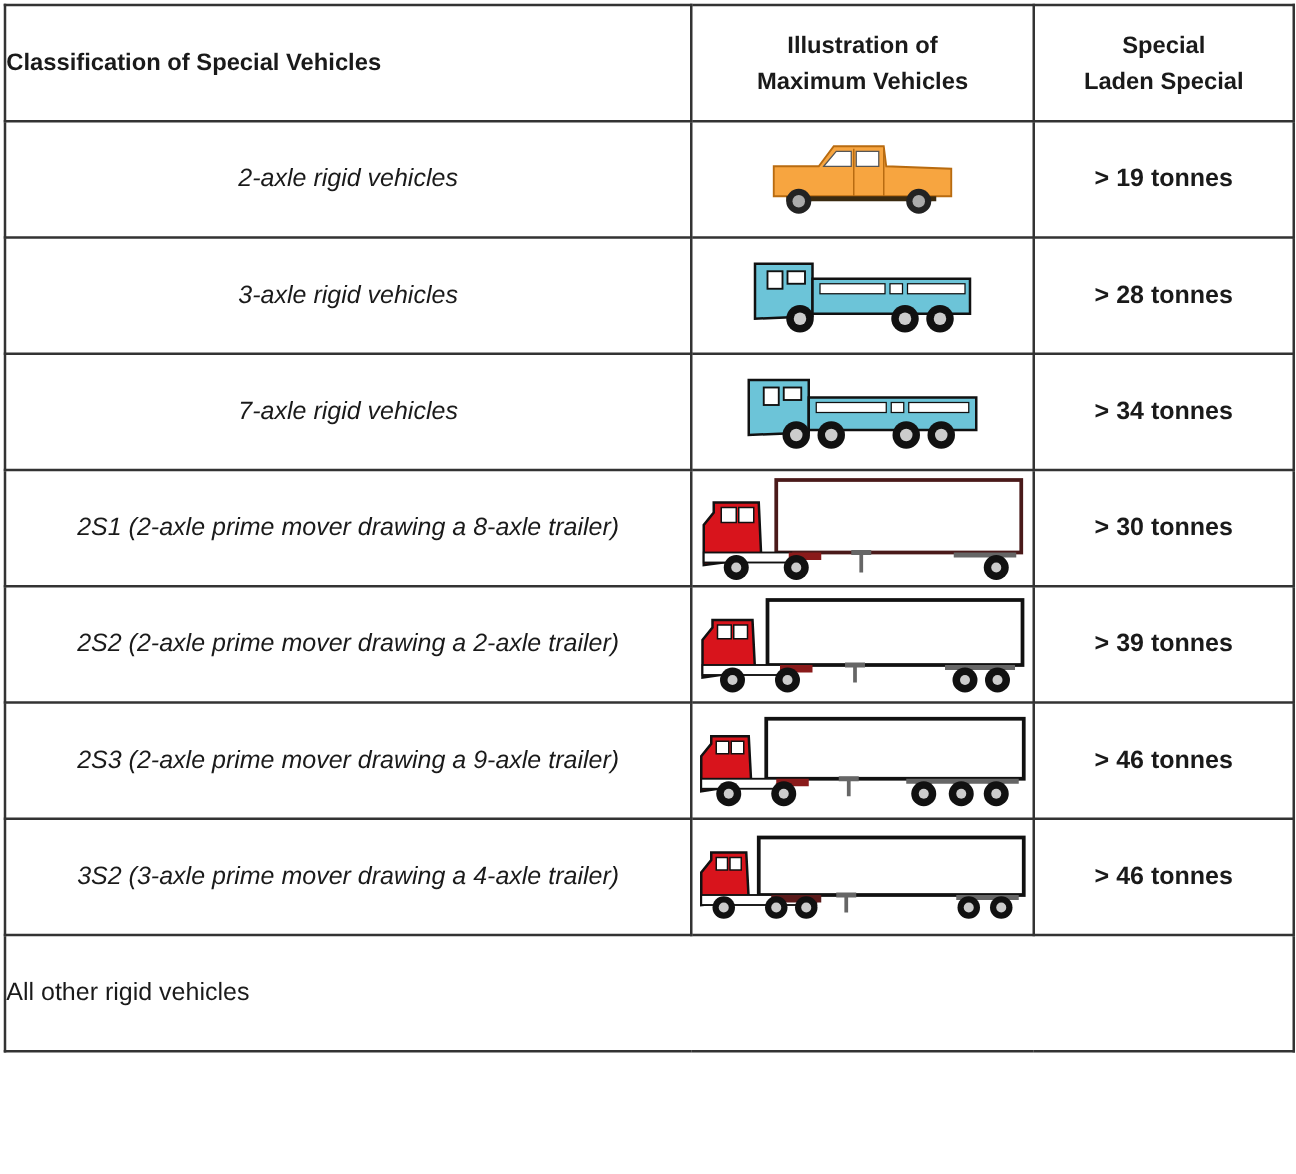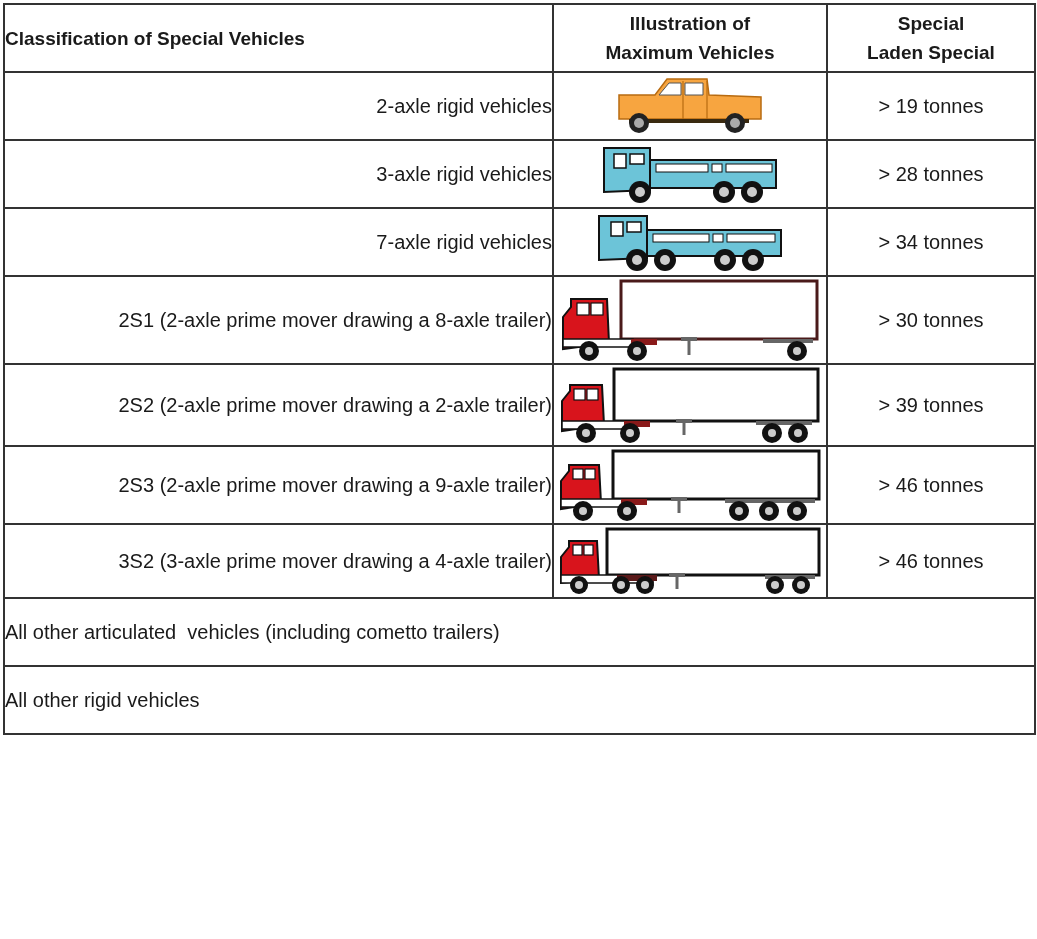--- a/index.html
+++ b/index.html
@@ -1,28 +1,28 @@
 <!DOCTYPE html>
 <html><head>
   <meta charset="utf-8">
   <style>
     html, body { margin: 0; padding: 0; background: #ffffff; }
     body { width: 1037px; height: 939px; position: relative; overflow: hidden;
            font-family: "Liberation Sans", "DejaVu Sans", sans-serif; color: #1a1a1a; }
     table.vt { position: absolute; left: 3px; top: 3px; width: 1031px;
                border-collapse: collapse; table-layout: fixed; }
     table.vt td, table.vt th { border: 2px solid #333; padding: 0; vertical-align: middle; }
-    table.vt tr { height: 68px; margin-top: 43px; }
+    table.vt tr { height: 93px; margin-top: 43px; }
     col.c1 { width: 549px; } col.c2 { width: 274px; } col.c3 { width: 208px; }
     th { font-weight: bold; font-size: 19px; line-height: 29px; }
     th.left { text-align: left; padding-left: 14px; }
     th.center { text-align: center; }
-    td.cls { font-size: 20px; padding-left: 14px; text-align: right; white-space: nowrap; }
+    td.cls { font-size: 20px; padding-left: 14px; text-align: center; white-space: nowrap; font-style: italic; }
     td.ill { text-align: center; }
-    td.wt  { font-size: 20px; text-align: center; }
+    td.wt  { font-size: 20px; text-align: center; font-weight: bold; }
     td.span { font-size: 20px; padding-left: 14px; text-align: left; }
     svg { display: block; margin: 0 auto; }
   </style>
 </head>
 <body>
 
 <table class="vt">
   <colgroup>
       <col class="c1">
       <col class="c2">
@@ -206,19 +206,16 @@
         <circle cx="218" cy="60" r="9" fill="#111"></circle>
             <circle cx="218" cy="60" r="4" fill="#ccc"></circle>
         <circle cx="244" cy="60" r="9" fill="#111"></circle>
             <circle cx="244" cy="60" r="4" fill="#ccc"></circle>
       </svg>
     </td>
     <td class="wt">&gt; 46 tonnes</td>
   </tr>
 
   <tr>
-    <td class="span" colspan="3" style="white-space: pre;">All other articulated  vehicles (including cometto trailers)</td>
-  </tr>
-  <tr>
     <td class="span" colspan="3">All other rigid vehicles</td>
   </tr>
 </tbody>
   </table>
 
 </body></html>

